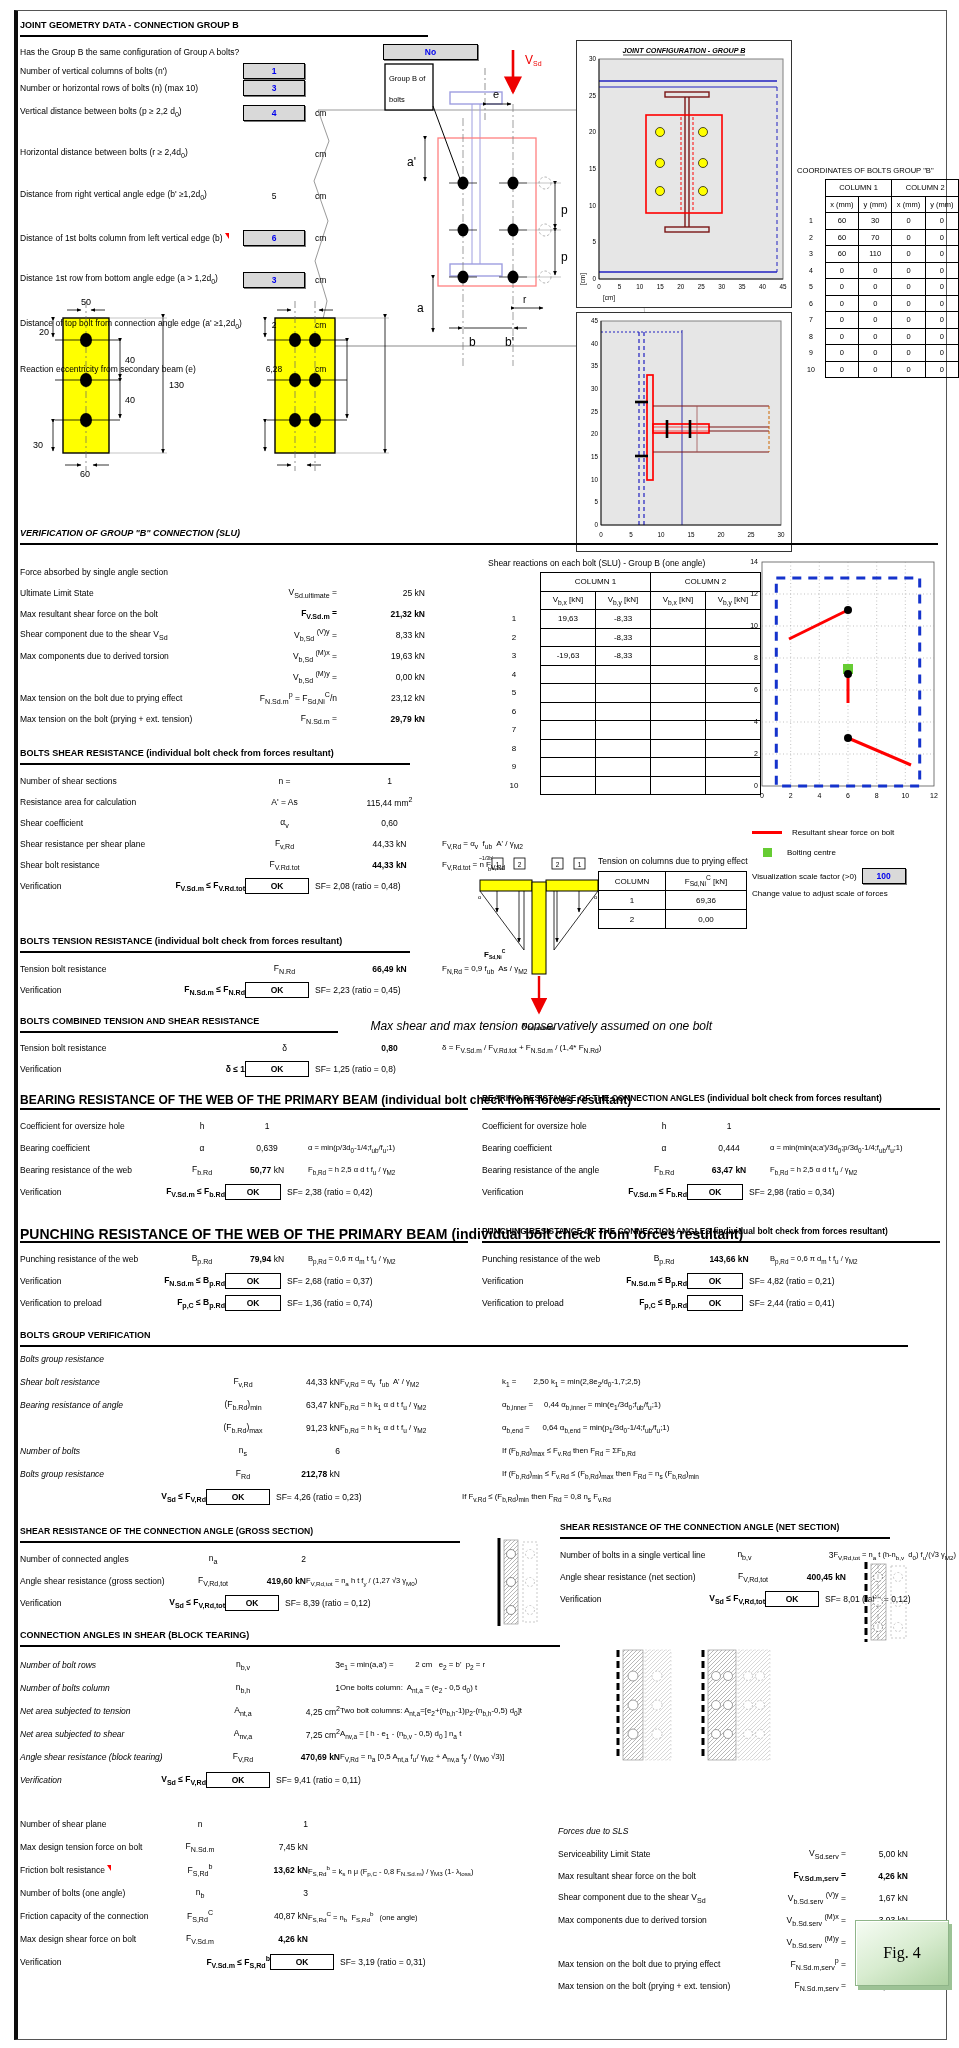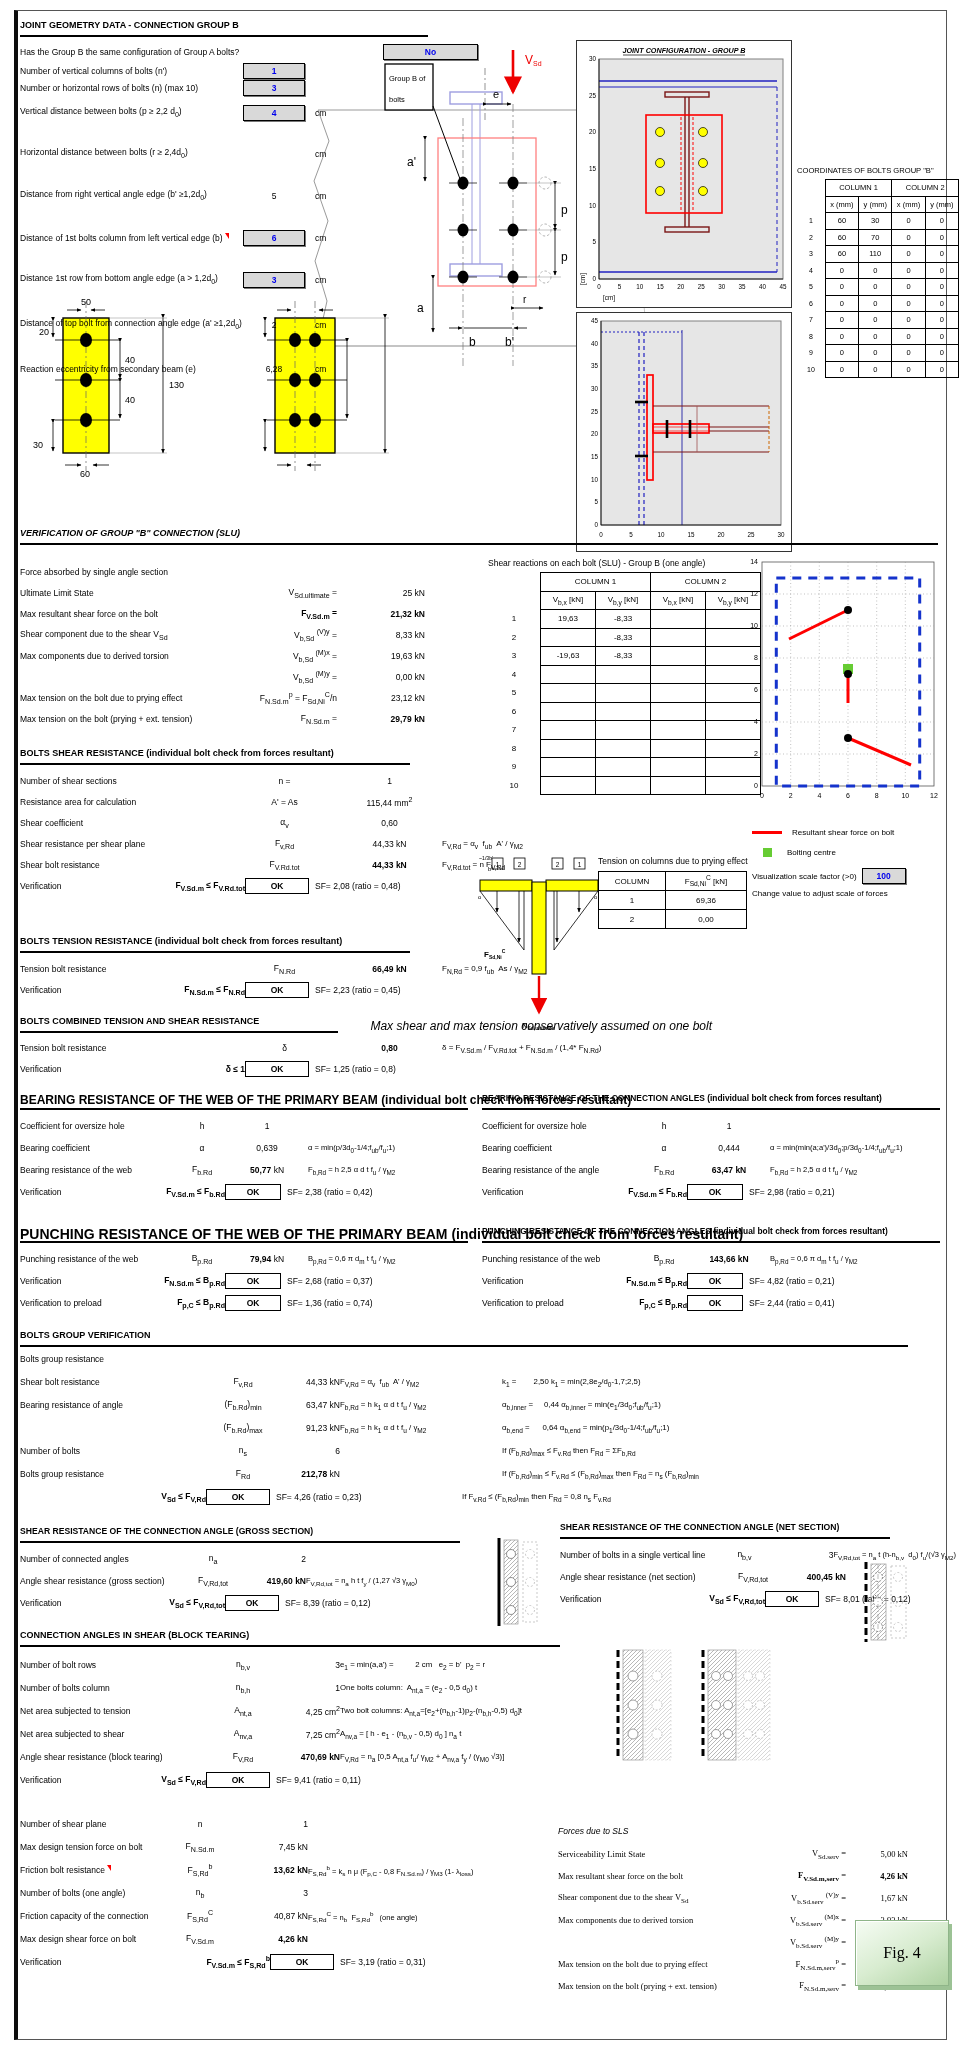--- a/index.html
+++ b/index.html
@@ -44,21 +44,21 @@
   
   .g-half .c-label{width:158px;}
   .g-half .c-sym{width:48px;text-align:center;}
   .g-half .c-val{width:82px;text-align:center;}
   .g-half .c-form{flex:1;font-size:7.6px;}
   .g-half .row{margin-bottom:6px;}
   .g-half .row-verify .c-label{width:105px !important;}
   .g-half .row-verify .c-cond{width:100px;}
   .g-half .okbox{width:54px;}
   
-  .g-grp .c-label{width:188px;}
+  .g-grp .c-label{width:188px;font-style:italic;}
   .g-grp .c-sym{width:70px;text-align:center;}
   .g-grp .c-val{width:62px;}
   .g-grp .c-form{width:162px;font-size:7.8px;}
   .g-grp .c-right{flex:1;font-size:7.8px;}
   .g-grp .row{margin-bottom:7px;}
   .g-grp .row-verify .c-label{width:88px !important;}
   .g-grp .row-verify .c-cond{width:98px;}
   .g-grp .row-verify .c-sf{width:186px;}
   
   .g-net .c-label{width:172px;}
@@ -74,21 +74,21 @@
   .g-fric .c-sym{width:80px;text-align:center;}
   .g-fric .c-val{width:68px;}
   .g-fric .c-form{flex:1;font-size:7.5px;}
   .g-fric .row{margin-bottom:7px;}
   .g-fric .row-verify .c-label{width:90px !important;}
   .g-fric .row-verify .c-cond{width:160px;}
   
   .g-sls .c-label{width:200px;}
   .g-sls .c-sym{width:88px;text-align:right;}
   .g-sls .c-val{width:62px;}
-  .g-sls .row{margin-bottom:6px;font-family:Liberation Serif, serif;}
+  .g-sls .row{margin-bottom:6px;}
   .sls-head{font-style:italic;font-size:8.5px;height:16px;}
   .note-it{font-style:italic;font-size:12px;font-weight:normal;margin-left:28px;}
   
   table.dt{border-collapse:collapse;font-size:7.5px;text-align:center;}
   table.dt td,table.dt th{border:1px solid #000;font-weight:normal;padding:0 2px;height:16px;}
   table.dt .no-b{border:none;width:9px;padding:0 1px;font-size:7px;}
   #coords-table td,#coords-table th{width:32px;height:15.5px;}
   #shear-table td,#shear-table th{width:50px;height:17.5px;font-size:8px;}
   #prying-table{font-size:8px;}
   #prying-table td,#prying-table th{height:18px;border:1px solid #000;}
@@ -872,21 +872,21 @@
         <div class="row">
           <span class="c-label">Bearing resistance of the angle</span>
           <span class="c-sym">F<sub>b.Rd</sub></span>
           <span class="c-val"><b>63,47 kN</b></span>
           <span class="c-form">F<sub>b,Rd</sub> = h 2,5 α d t f<sub>u</sub> / γ<sub>M2</sub></span>
         </div>
         <div class="row row-verify">
           <span class="c-label">Verification</span>
           <span class="c-cond">F<sub>V.Sd.m</sub> ≤ F<sub>b.Rd</sub></span>
           <span class="okbox">OK</span>
-          <span class="c-sf">SF= 2,98  (ratio = 0,21)</span>
+          <span class="c-sf">SF= 2,98  (ratio = 0,34)</span>
         </div>
       </div>
   </div>
 
   <div class="sec g-half" style="left:20px;top:1226px;width:450px">
     <div class="sec-title" style="width:448px;font-size:14px">PUNCHING RESISTANCE OF THE WEB OF THE PRIMARY BEAM (individual bolt check from forces resultant)</div>
     <div class="rows" id="rows-punch-web" style="margin-top:8px">
         <div class="row">
           <span class="c-label">Punching resistance of the web</span>
           <span class="c-sym">B<sub>p.Rd</sub></span>

